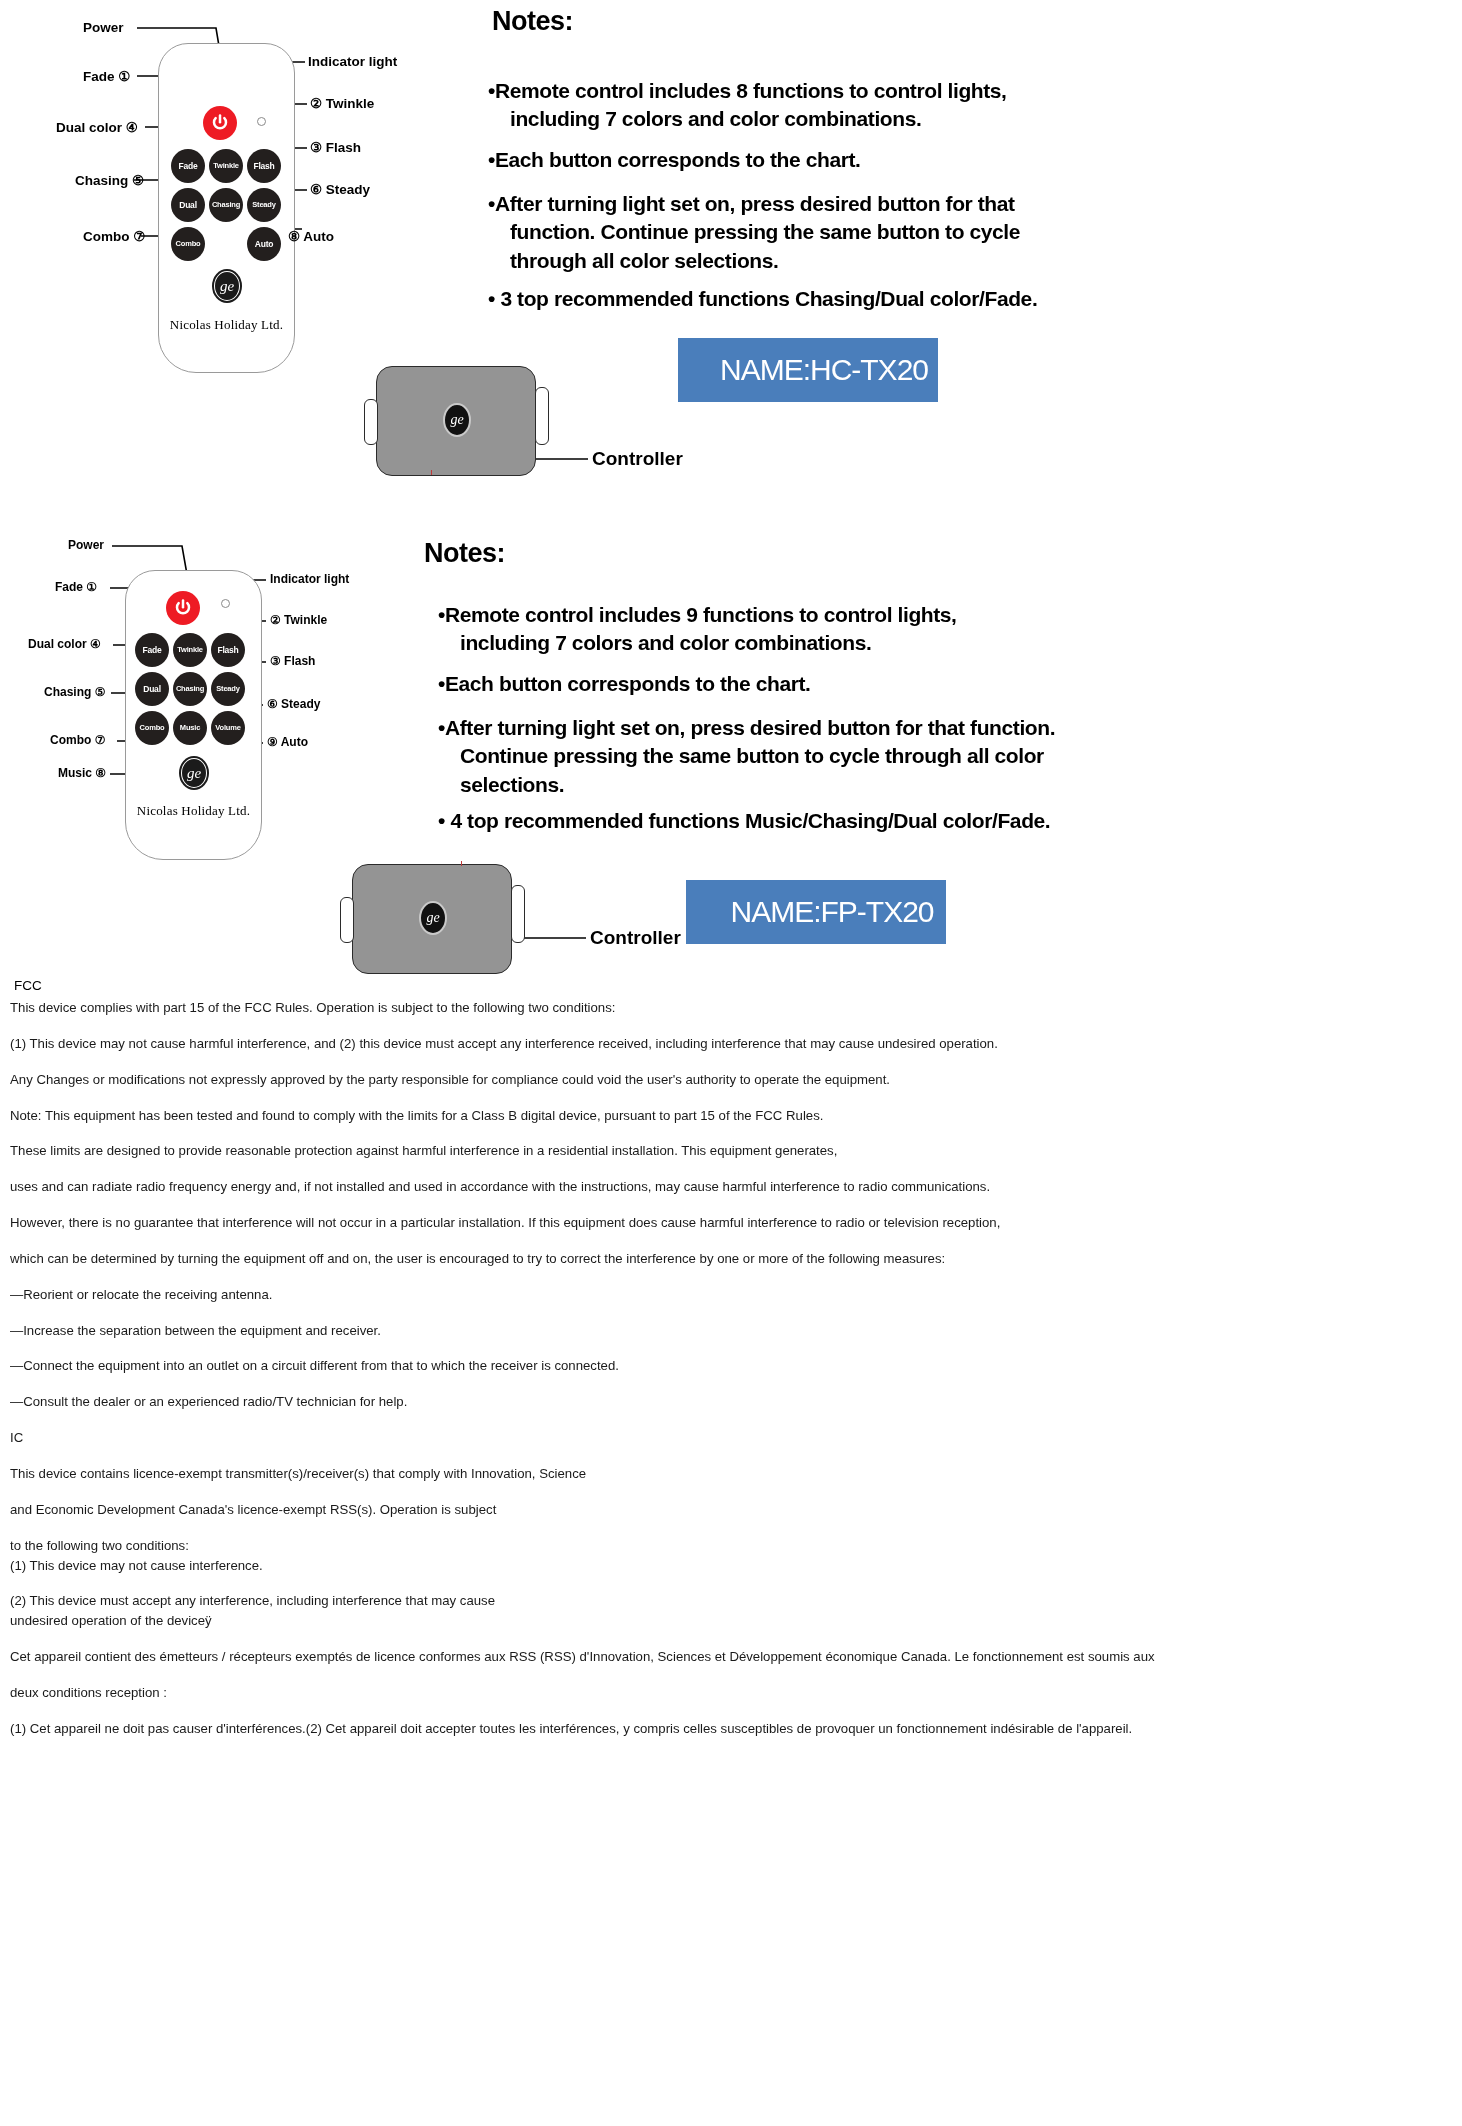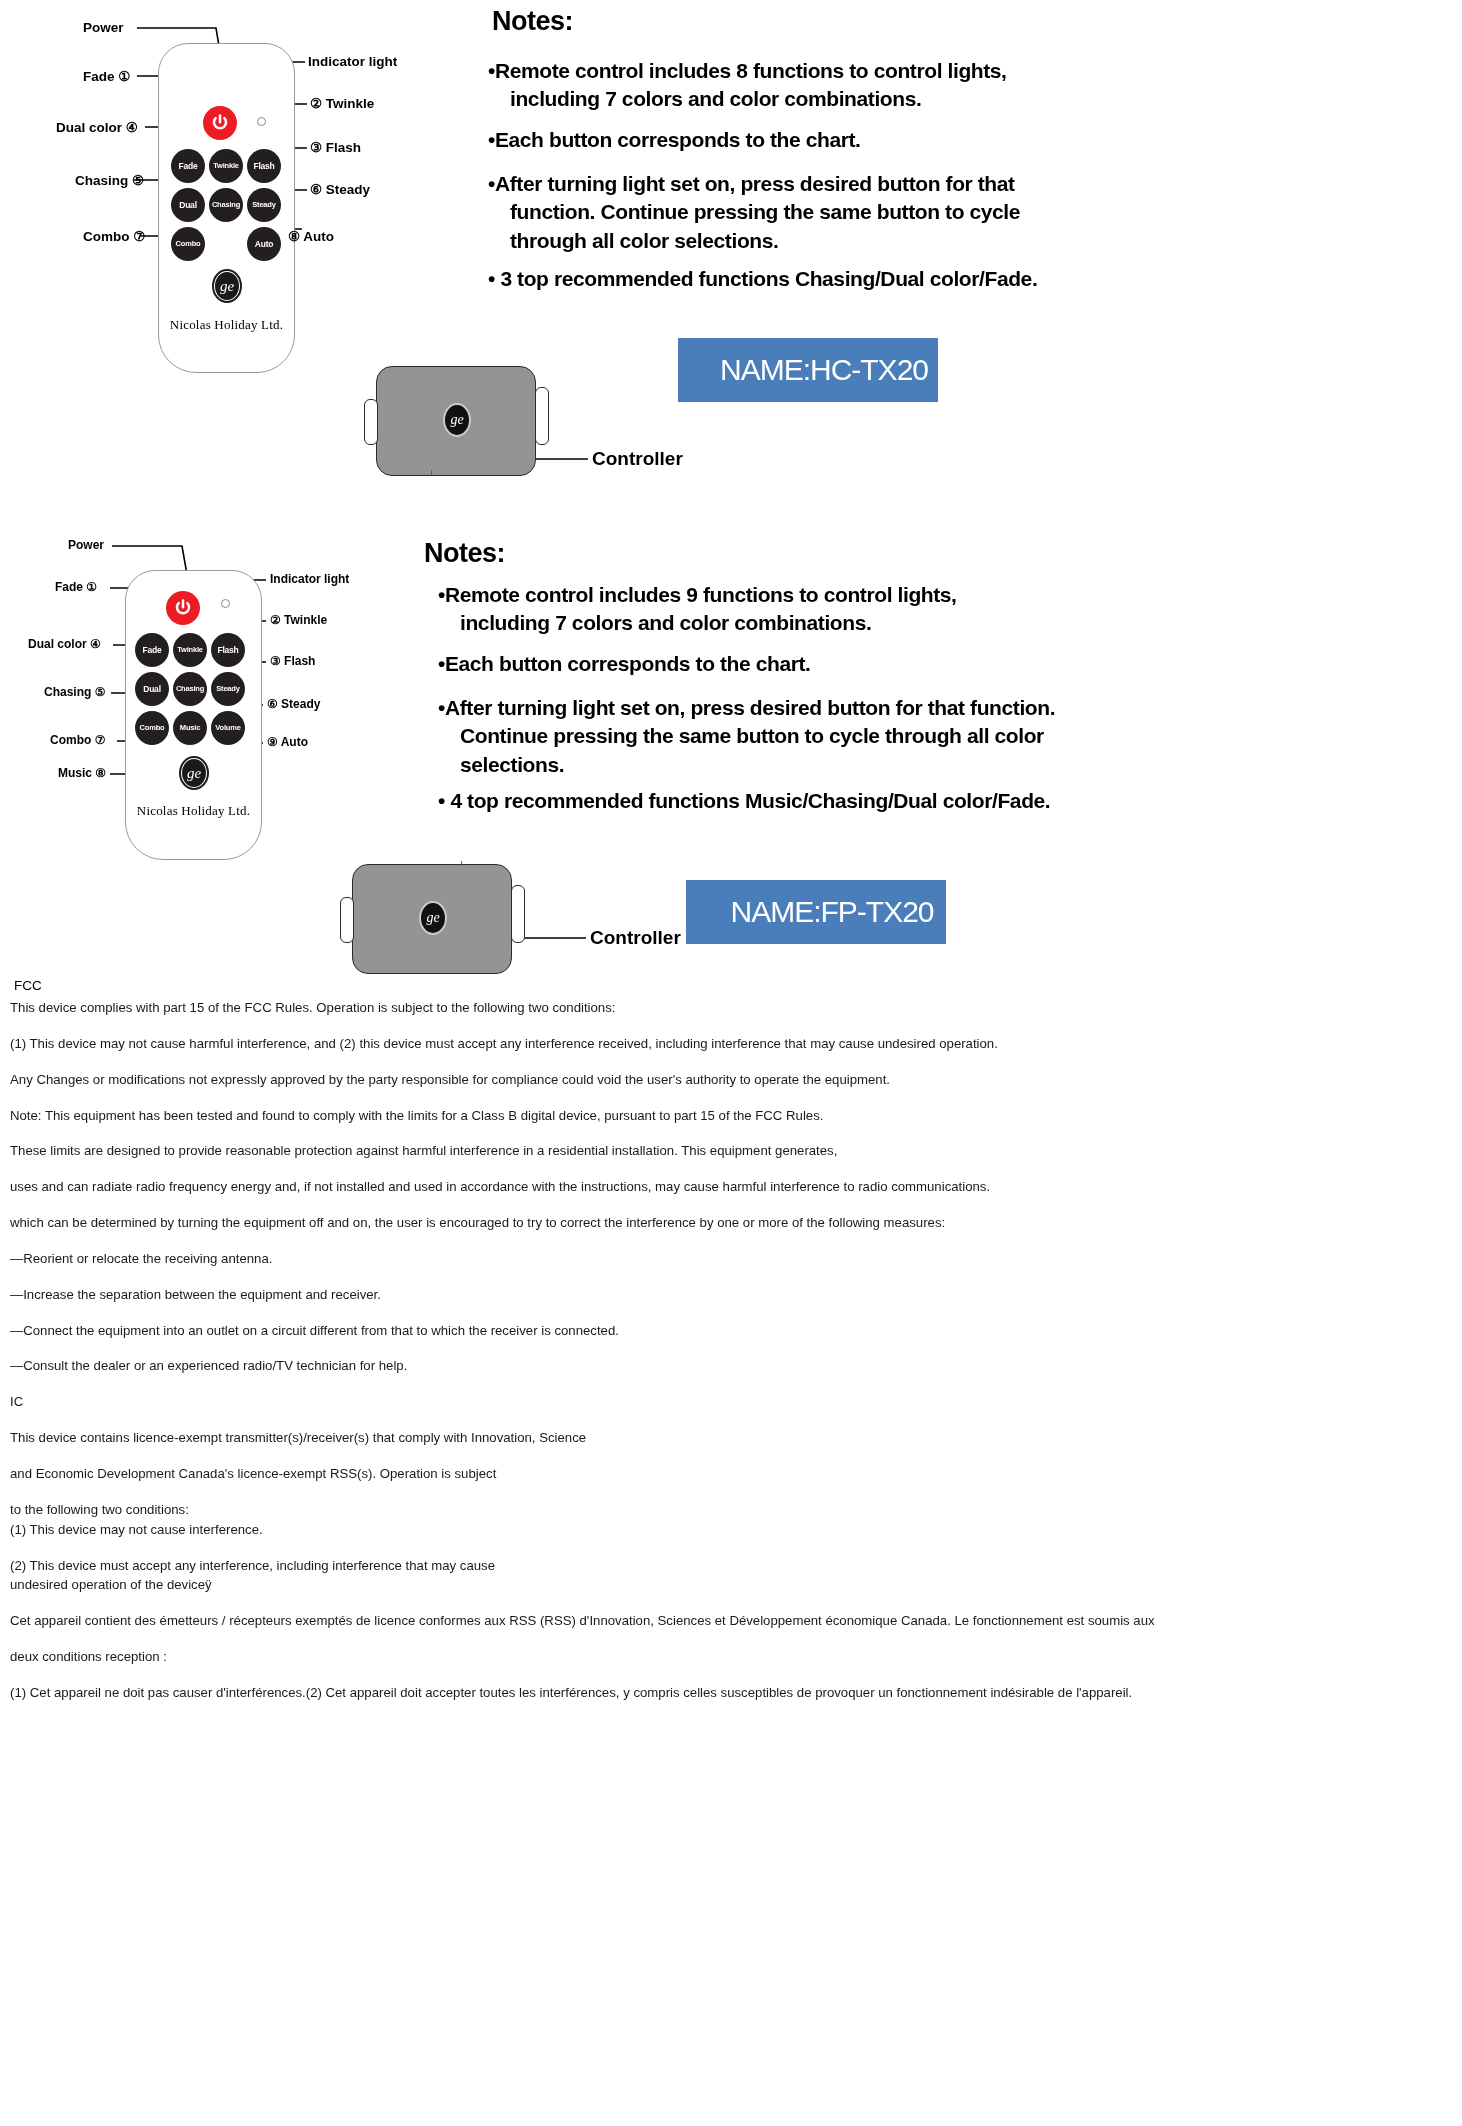--- a/index.html
+++ b/index.html
@@ -127,20 +127,21 @@
     font-family: "Liberation Sans", sans-serif;
     letter-spacing: -0.5px;
   }
   .note-item {
     position: absolute;
     font-size: 21px;
     font-weight: bold;
     line-height: 1.35;
     font-family: "Liberation Sans", sans-serif;
     letter-spacing: -0.4px;
+    margin-top: 20px;
   }
   .note-item .ind { display:block; padding-left: 22px; }
 
   
   .controller {
     position: absolute;
     background: #949494;
     border: 1.5px solid #2b2b2b;
     border-radius: 16px;
     box-sizing: border-box;
@@ -398,20 +399,21 @@
 
   <div class="fcc-head" style="left:14px; top:978px;">FCC</div>
 
   <div class="fcc-list">
     <p class="fcc-p">This device complies with part 15 of the FCC Rules. Operation is subject to the following two conditions:</p>
     <p class="fcc-p">(1) This device may not cause harmful interference, and (2) this device must accept any interference received, including interference that may cause undesired operation.</p>
     <p class="fcc-p">Any Changes or modifications not expressly approved by the party responsible for compliance could void the user's authority to operate the equipment.</p>
     <p class="fcc-p">Note: This equipment has been tested and found to comply with the limits for a Class B digital device, pursuant to part 15 of the FCC Rules.</p>
     <p class="fcc-p">These limits are designed to provide reasonable protection against harmful interference in a residential installation. This equipment generates,</p>
     <p class="fcc-p">uses and can radiate radio frequency energy and, if not installed and used in accordance with the instructions, may cause harmful interference to radio communications.</p>
+    <p class="fcc-p">However, there is no guarantee that interference will not occur in a particular installation. If this equipment does cause harmful interference to radio or television reception,</p>
     <p class="fcc-p">which can be determined by turning the equipment off and on, the user is encouraged to try to correct the interference by one or more of the following measures:</p>
     <p class="fcc-p">—Reorient or relocate the receiving antenna.</p>
     <p class="fcc-p">—Increase the separation between the equipment and receiver.</p>
     <p class="fcc-p">—Connect the equipment into an outlet on a circuit different from that to which the receiver is connected.</p>
     <p class="fcc-p">—Consult the dealer or an experienced radio/TV technician for help.</p>
 
     <p class="fcc-p">IC</p>
     <p class="fcc-p">This device contains licence-exempt transmitter(s)/receiver(s) that comply with Innovation, Science</p>
     <p class="fcc-p">and Economic Development Canada's licence-exempt RSS(s). Operation is subject</p>
 

